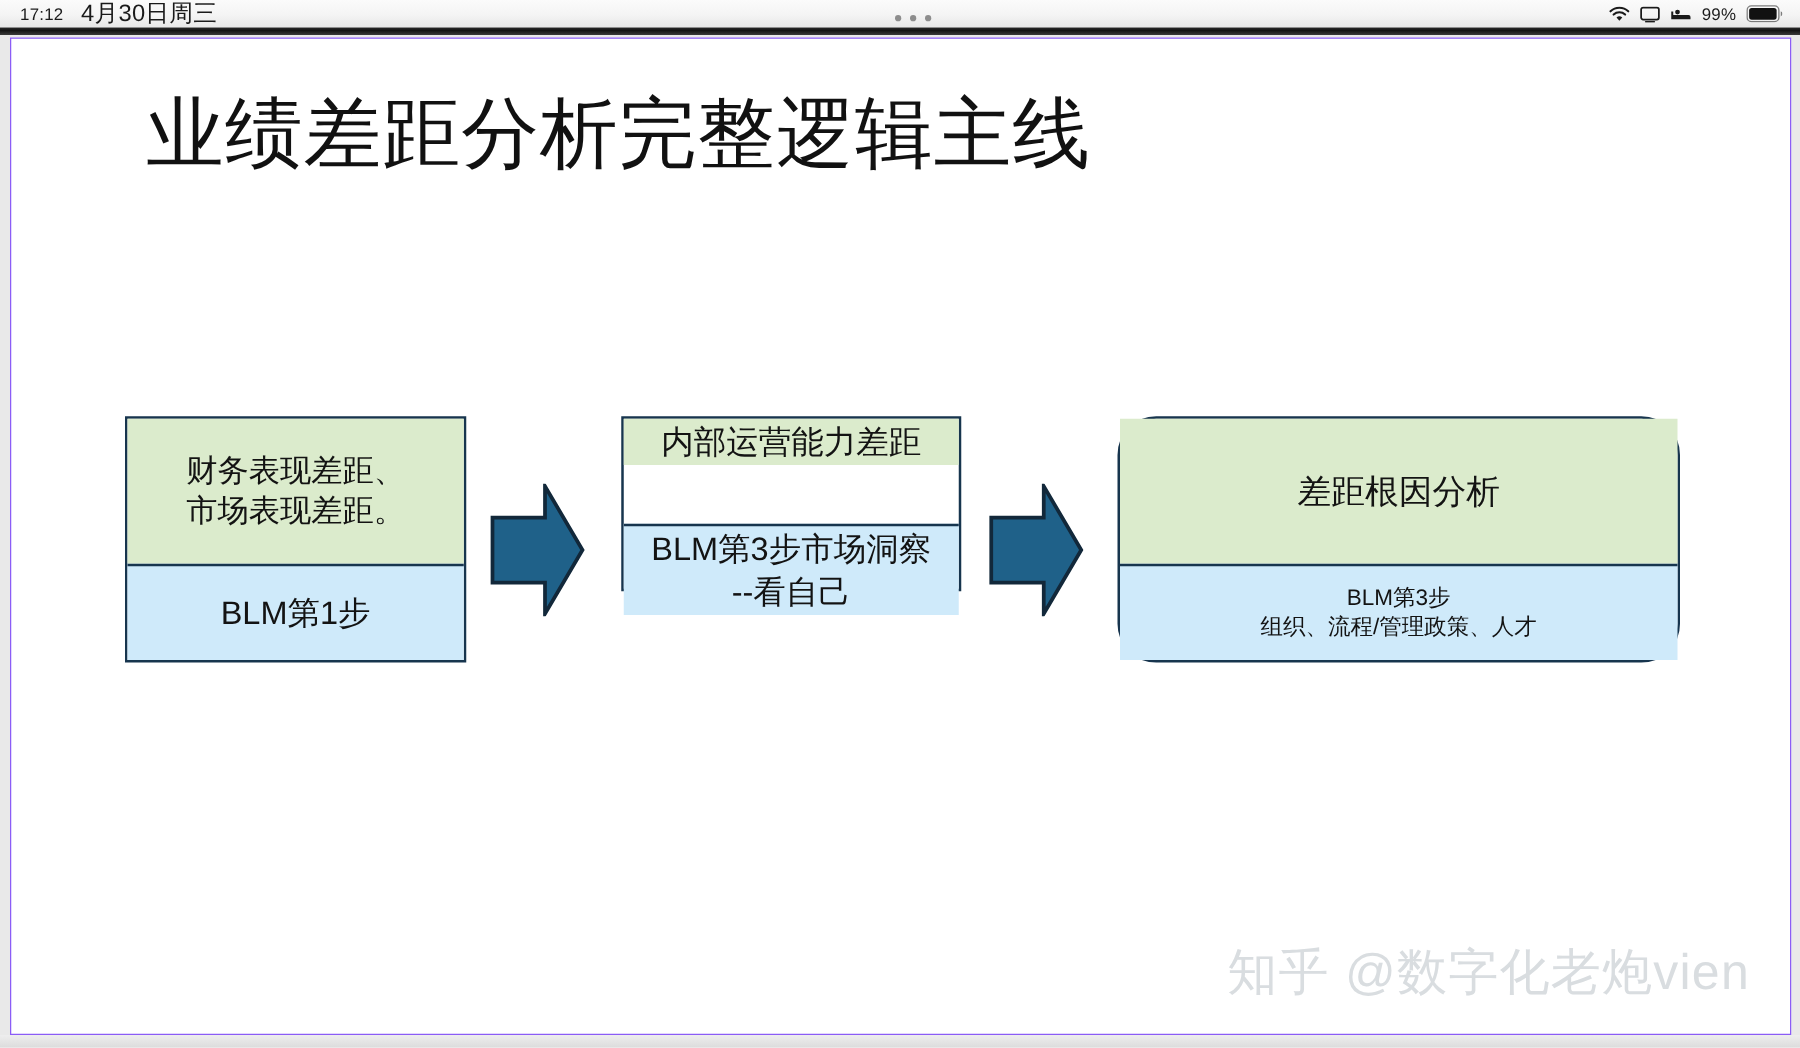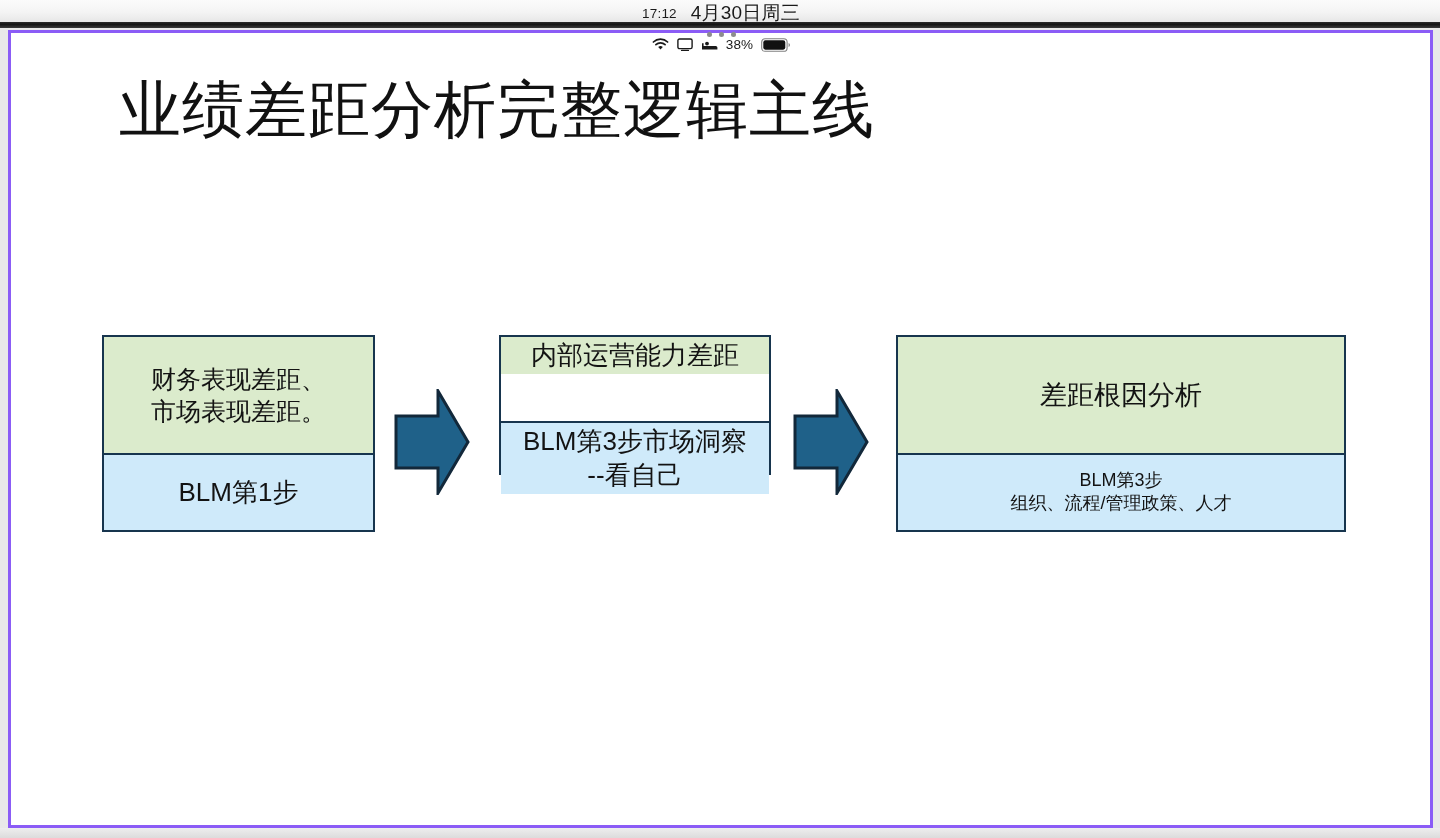--- a/index.html
+++ b/index.html
@@ -21,21 +21,20 @@
     height: 22px;
     background: linear-gradient(to bottom, #fbfbfb 0%, #f4f4f4 55%, #e7e7e7 100%);
     display: flex;
     align-items: center;
     justify-content: space-between;
     padding: 0 14px 0 16px;
     font-size: 13px;
     color: #1a1a1a;
     letter-spacing: .2px;
     z-index: 5;
-    flex-direction: column;
   }
   .status-left { display: flex; align-items: center; gap: 14px; white-space: nowrap; }
   .status-time { font-size: 13.5px; }
   .status-date { font-size: 19px; }
 
   .status-center { display: flex; align-items: center; gap: 7px; margin-top: 6px; }
   .notch-dot {
     width: 5px; height: 5px; border-radius: 50%;
     background: #8d8d8d;
   }
@@ -60,21 +59,21 @@
     width: 1440px;
     height: 810px;
     background: #e9e9e9;
   }
   .slide {
     position: absolute;
     left: 8px; top: 2px;
     width: 1425px;
     height: 798px;
     background: #ffffff;
-    border: 3px solid #8b5cf6;
+    border: 1px solid #8b5cf6;
     overflow: hidden;
   }
 
   
   .slide-title {
     position: absolute;
     left: 108px;
     top: 44px;
     font-size: 62px;
     line-height: 1.05;
@@ -109,21 +108,21 @@
   #box-1 { left: 91px; top: 302px; width: 273px; height: 197px; }
   #box-1 .box-top    { height: 117px; font-size: 25px; }
   #box-1 .box-bottom { height: 78px;  font-size: 26px; }
 
   
   #box-2 { left: 488px; top: 302px; width: 272px; height: 140px; }
   #box-2 .box-top    { height: 117px; font-size: 26px; }
   #box-2 .box-bottom { height: 78px;  font-size: 26px; margin-top: 47px; }
 
   
-  #box-3 { left: 885px; top: 302px; width: 450px; height: 197px; }
+  #box-3 { left: 885px; top: 302px; width: 450px; height: 197px; border-radius: 31px; }
   #box-3 .box-top    { height: 117px; font-size: 27px; }
   #box-3 .box-bottom { height: 78px;  font-size: 18px; }
 
   
   .flow-arrow {
     position: absolute;
     top: 356px;
     width: 76px;
     height: 106px;
   }
@@ -178,21 +177,21 @@
         <rect x="0.9" y="1" width="14.2" height="9.6" rx="1.6" stroke="#1a1a1a" stroke-width="1.4" fill="none"></rect>
         <path d="M4.6 12.4 h6.8" stroke="#1a1a1a" stroke-width="1.4" stroke-linecap="round"></path>
       </svg>
     </span>
     <span>
       <svg width="17" height="12" viewBox="0 0 17 12">
         <path d="M1 10.4 V4.2 h1.6 V7 h12.2 a1.6 1.6 0 0 1 1.6 1.6 v1.8 Z" fill="#1a1a1a"></path>
         <circle cx="6.0" cy="4.6" r="1.9" fill="#1a1a1a"></circle>
       </svg>
     </span>
-    <span class="battery-pct">38%</span>
+    <span class="battery-pct">99%</span>
     <span>
       <svg width="29" height="14" viewBox="0 0 29 14">
         <rect x="0.7" y="0.7" width="25.4" height="12.6" rx="3.4" stroke="#1a1a1a" stroke-width="1.1" fill="none" opacity="0.55"></rect>
         <rect x="2.3" y="2.3" width="22" height="9.4" rx="2.1" fill="#111111"></rect>
         <path d="M27.6 4.9 v4.2 a2.3 2.3 0 0 0 0-4.2 Z" fill="#1a1a1a" opacity="0.55"></path>
       </svg>
     </span>
   </div>
 </div>
 <div class="bezel-line"></div>
@@ -225,15 +224,16 @@
         <polygon points="2,27 44,27 44,2 74,53 44,104 44,79 2,79" fill="#1f6189" stroke="#12283a" stroke-width="3" stroke-linejoin="miter"></polygon>
       </svg>
     </div>
 
     <div class="flow-box" id="box-3">
       <div class="box-top">差距根因分析</div>
       <div class="box-bottom">BLM第3步
 组织、流程/管理政策、人才</div>
     </div>
 
+    <div class="watermark">知乎 @数字化老炮vien</div>
   </div>
   <div class="bottom-shade"></div>
 </div>
 
 </body></html>

